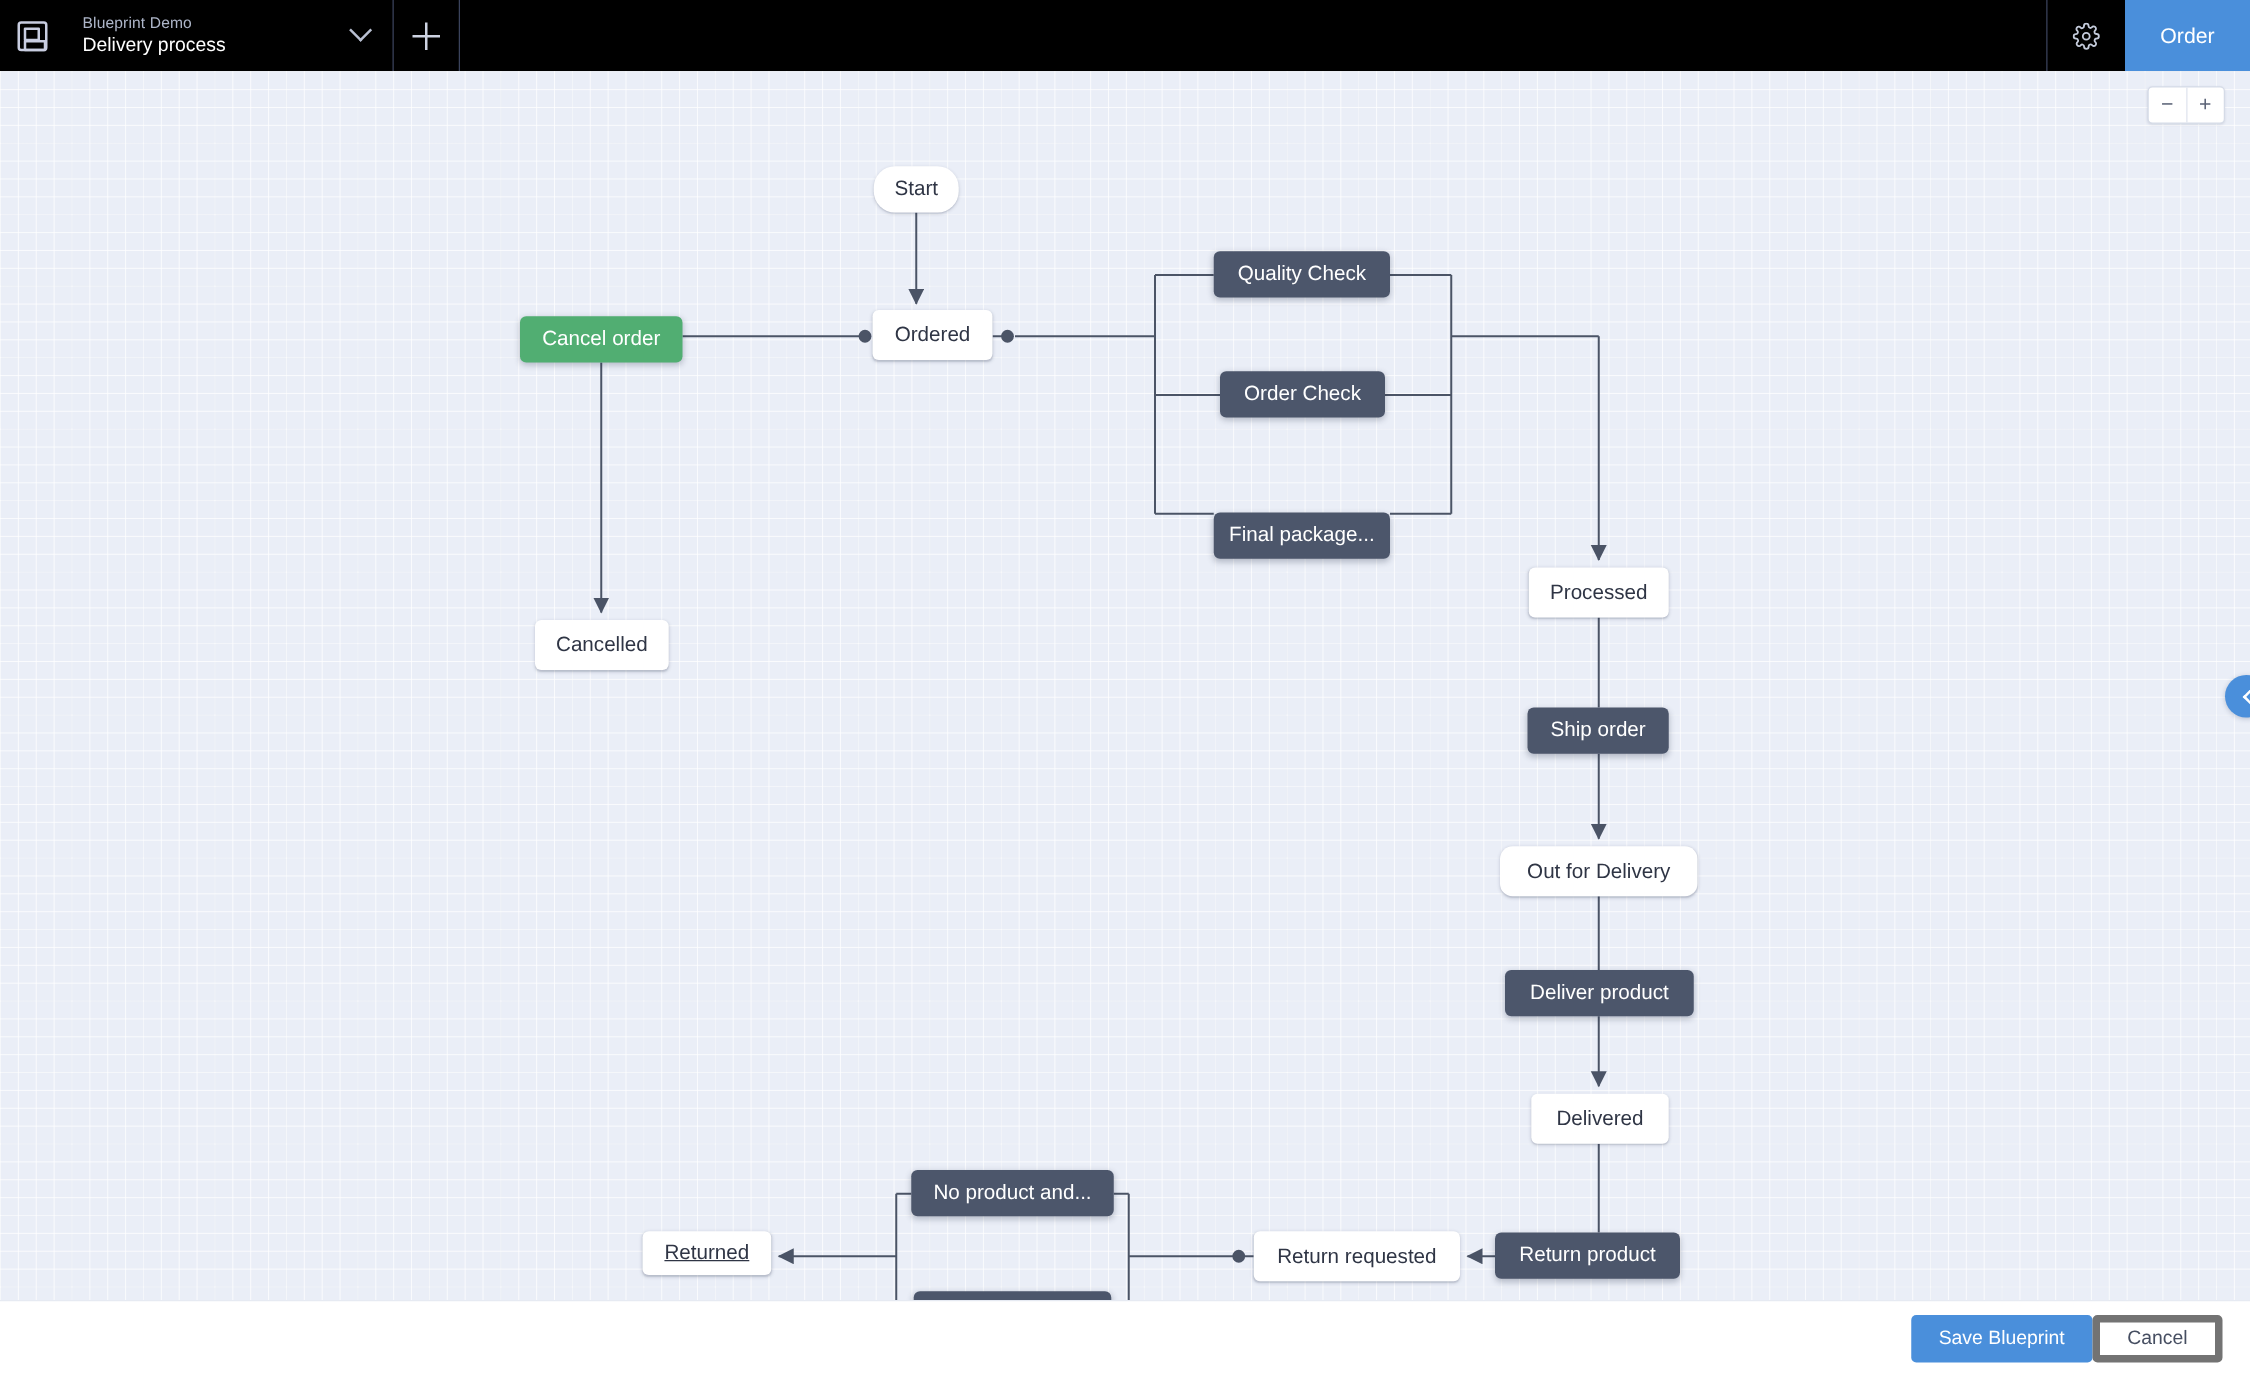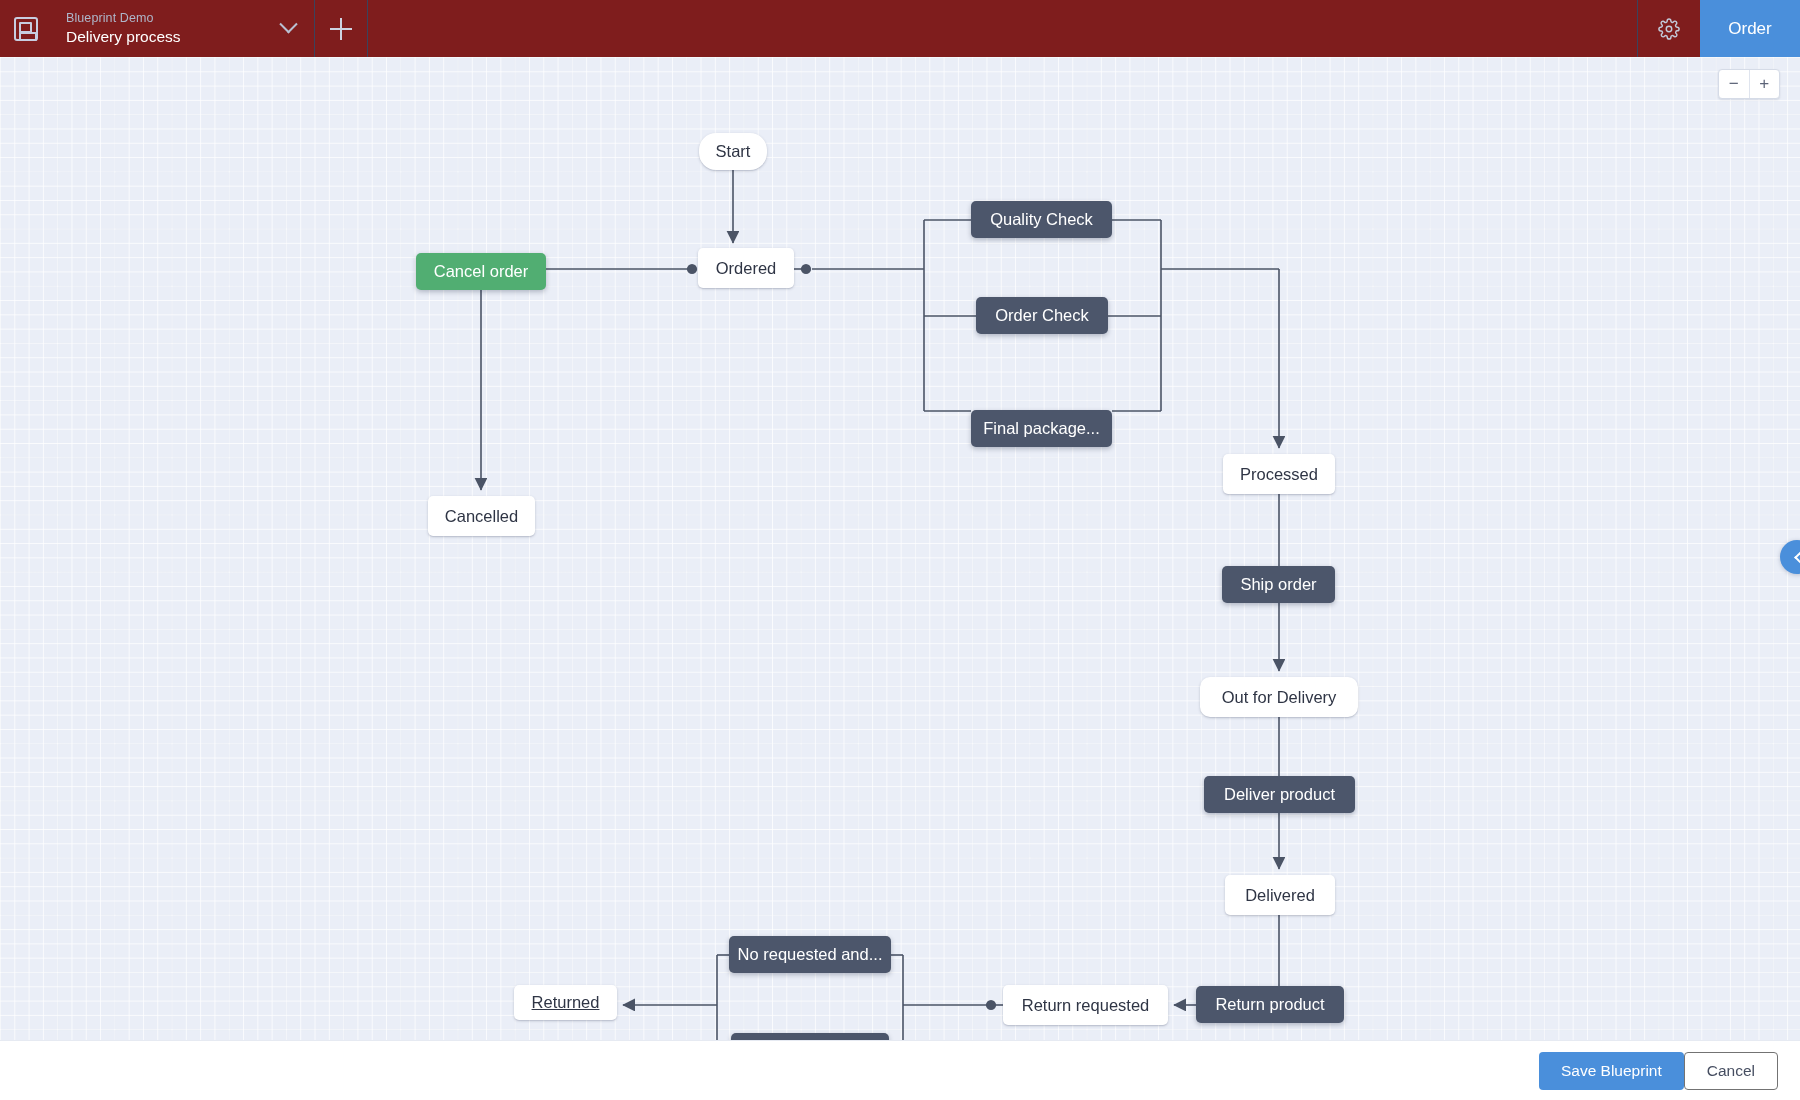--- a/index.html
+++ b/index.html
@@ -6,21 +6,21 @@
   html, body {
     width: 1800px; height: 1100px;
     font-family: "Liberation Sans", sans-serif;
     overflow: hidden;
     background: #ffffff;
   }
 
   
   #topbar {
     position: absolute; left: 0; top: 0; width: 1800px; height: 57px;
-    background: #7f1d1d; display: flex; align-items: stretch;
+    background: #000000; display: flex; align-items: stretch;
   }
   .tb-icon-cell {
     width: 52px; display: flex; align-items: center; justify-content: center;
   }
   .app-glyph {
     width: 24px; height: 24px; border: 2px solid #c8cde0; border-radius: 3px;
     position: relative;
   }
   .app-glyph::before {
     content: ""; position: absolute; left: 3px; top: 3px;
@@ -119,21 +119,21 @@
     background: #ffffff; display: flex; align-items: center;
     justify-content: flex-end; padding-right: 22px; 
     border-top: 1px solid #e6eaf2;
   }
   .btn {
     height: 38px; border-radius: 4px; font-size: 15.5px;
     display: flex; align-items: center; justify-content: center;
     padding: 0 22px; cursor: pointer;
   }
   #save-btn { background: #4a8fdb; color: #ffffff; }
-  #cancel-btn { background: #ffffff; color: #464e61; border: 1px solid #737373; }
+  #cancel-btn { background: #ffffff; color: #464e61; border: 6px solid #737373; }
 </style>
 </head>
 <body>
 
 <div id="topbar">
   <div class="tb-icon-cell">
     <div class="app-glyph"></div>
   </div>
   <div id="title-block">
     <div id="bp-sub">Blueprint Demo</div>
@@ -268,21 +268,21 @@
 
   <div class="node transition" style="left:1196px;top:929px;width:148px;height:37px;">
     <span>Return product</span>
   </div>
 
   <div class="node state" style="left:1003px;top:928px;width:165px;height:40px;">
     <span>Return requested</span>
   </div>
 
   <div class="node transition" style="left:729px;top:879px;width:162px;height:37px;">
-    <span>No requested and...</span>
+    <span>No product and...</span>
   </div>
 
   <div class="node transition" style="left:731px;top:976px;width:158px;height:37px;">
     
   </div>
 
   <div class="node state" style="left:514px;top:928px;width:103px;height:35px;text-decoration:underline;">
     <span>Returned</span>
   </div>
 

